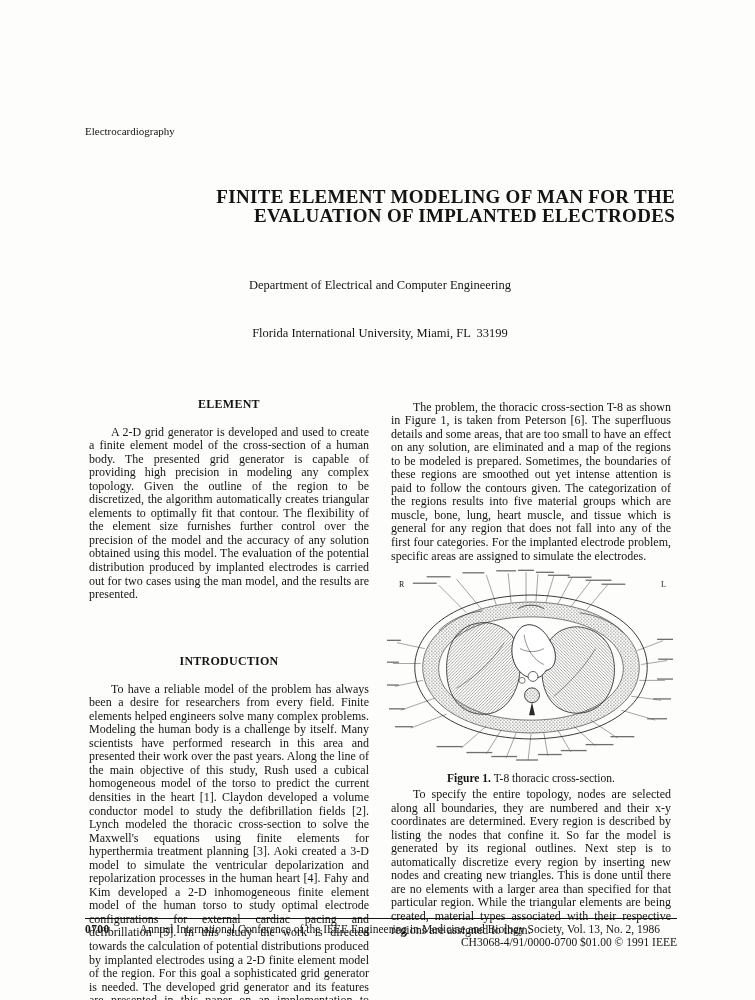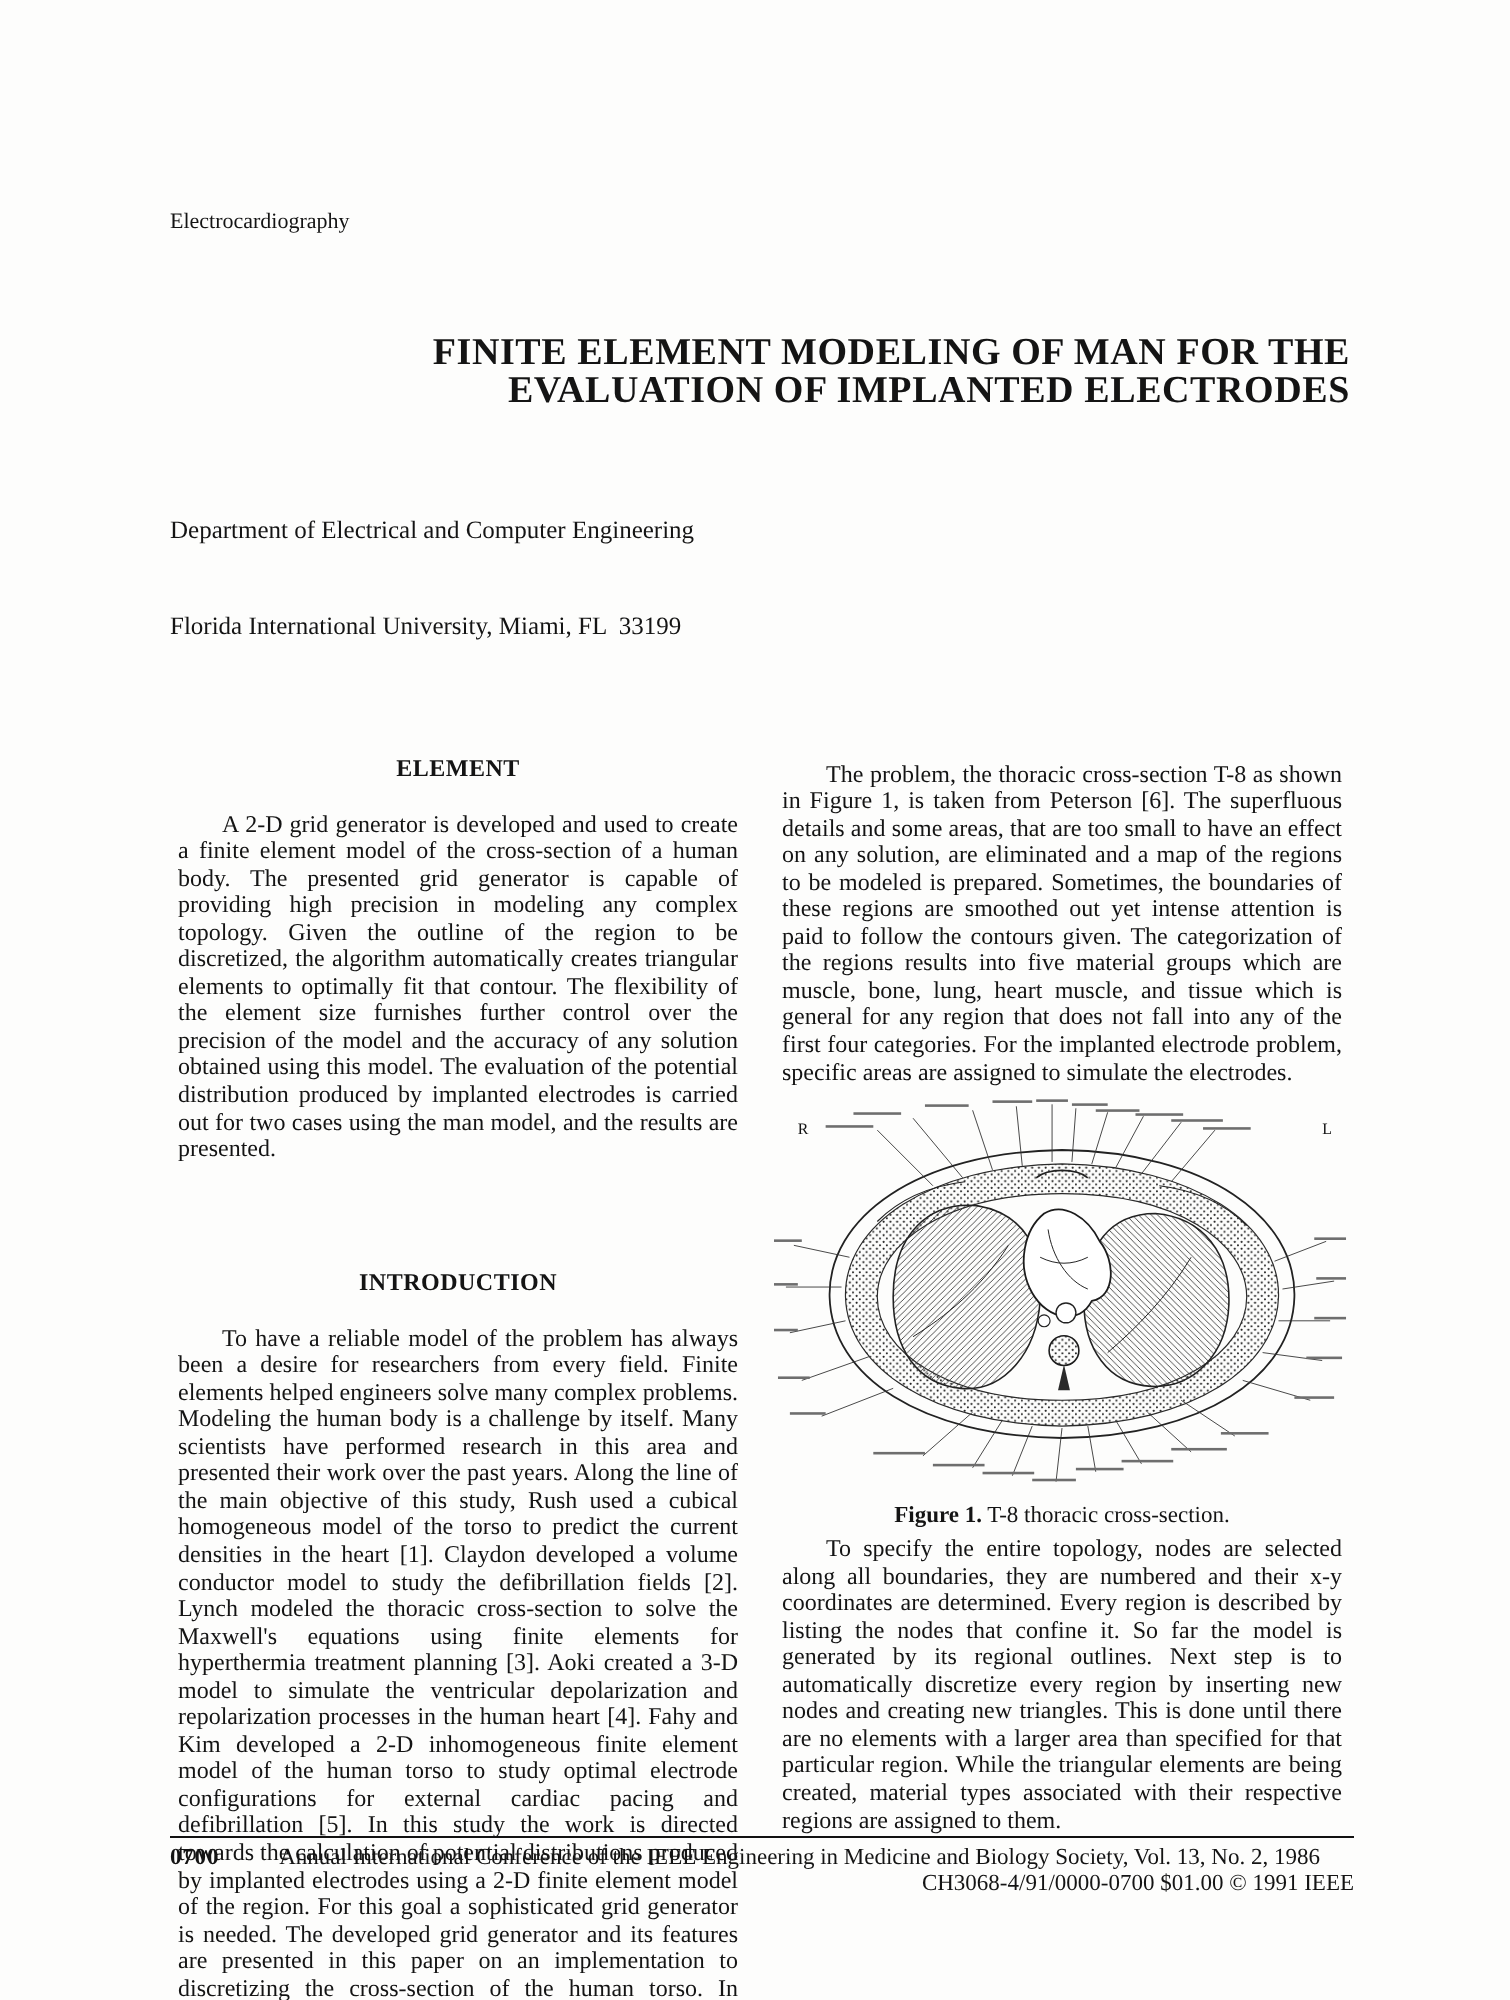--- a/index.html
+++ b/index.html
@@ -3,31 +3,31 @@
 <meta charset="utf-8">
 <style>
   html,body{margin:0;padding:0;background:#e9e9e9;}
   .page{
     position:relative;
     width:755px;height:1000px;
     background:#fdfdfc;
     font-family:"Liberation Serif", serif;
     color:#141414;
     box-sizing:border-box;
-    padding:78px 80px 0 85px;
+    padding:98px 80px 0 85px;
     overflow:hidden;
   }
   .doc-header{font-size:11px;line-height:13.5px;white-space:pre-wrap;}
   .title{
     text-align:right;font-weight:bold;
     font-size:19px;line-height:19px;
     margin-top:21px;letter-spacing:.3px;
   }
   .authors{text-align:center;font-size:12.5px;margin-top:23px;}
-  .affiliation{font-size:12.5px;line-height:16px;margin-top:20px;white-space:pre-wrap;}
+  .affiliation{text-align:center;font-size:12.5px;line-height:16px;margin-top:20px;white-space:pre-wrap;}
   .columns{display:flex;gap:14px;margin-top:24px;}
   .col{width:288px;}
   .sect{
     text-align:center;font-weight:bold;font-size:12px;
     margin:0 0 14px 0;letter-spacing:.25px;
   }
   .sect.intro{margin-top:52px;}
   p.body{
     font-size:12px;line-height:13.55px;
     text-align:justify;text-indent:22px;margin:4px;

